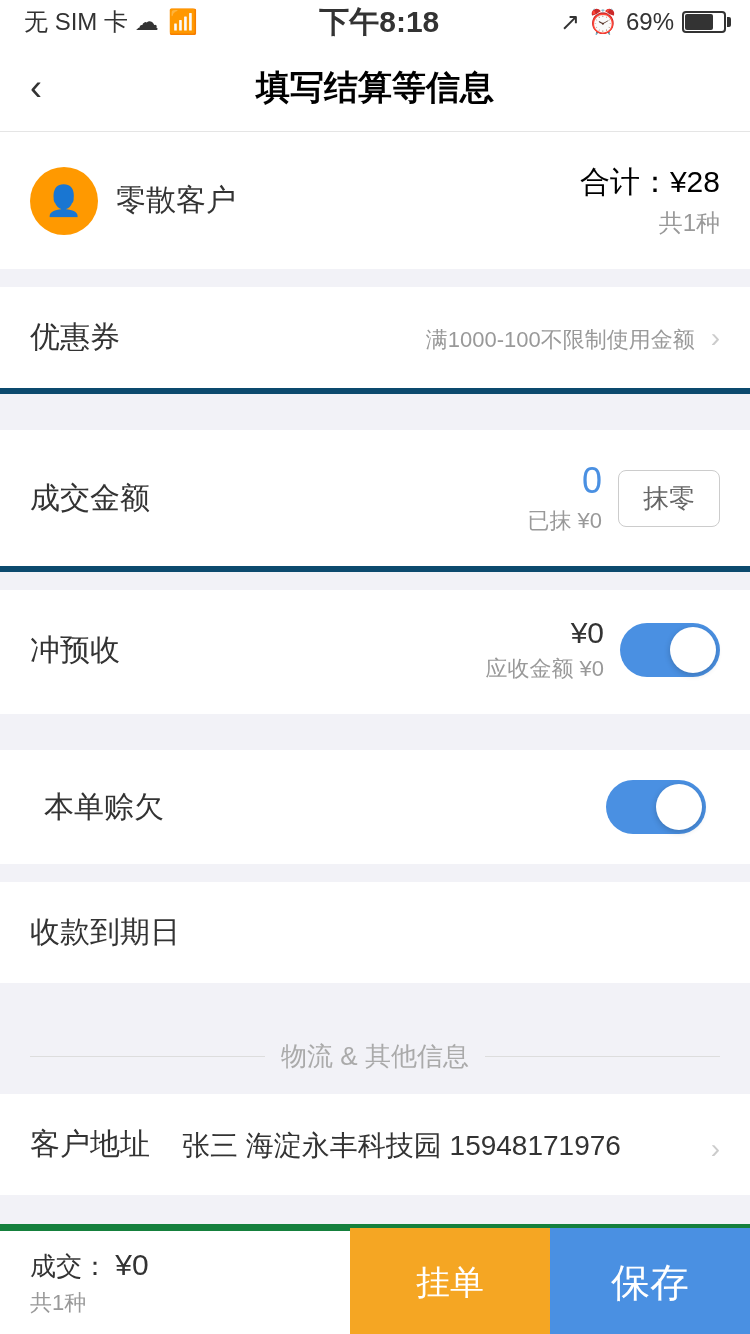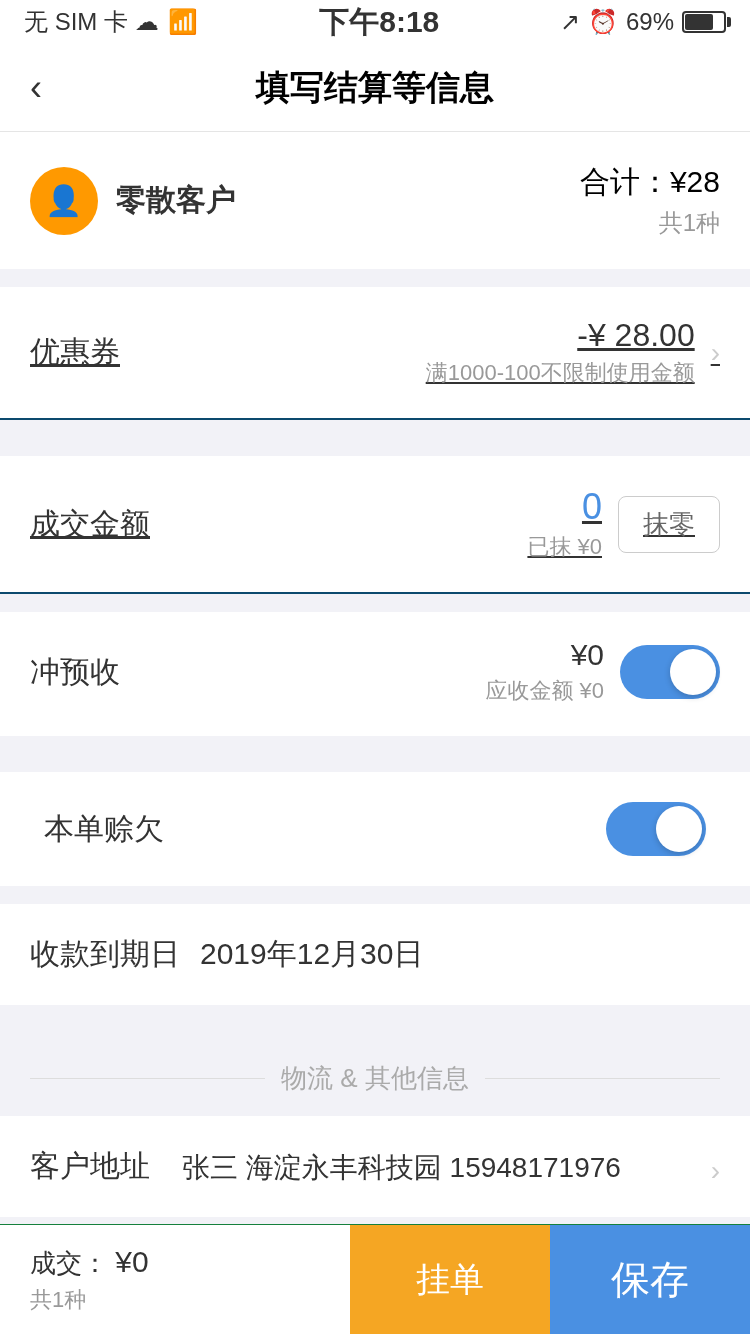--- a/index.html
+++ b/index.html
@@ -93,21 +93,21 @@
       align-items: center;
       gap: 18px;
     }
     .customer-avatar {
       width: 68px; height: 68px; border-radius: 50%;
       background: #f90; display: flex; align-items: center; justify-content: center;
       color: #fff; font-size: 30px;
     }
     .customer-name {
       font-size: 30px;
-      font-weight: 700;
+      font-weight: 400;
       color: #333;
     }
     .customer-right {
       text-align: right;
     }
     .total-amount {
       font-size: 30px;
       color: #000000;
     }
     .total-count {
@@ -116,23 +116,22 @@
       margin-top: 4px;
     }
 
     
     .form-row {
       background: #fff;
       padding: 30px 30px;
       display: flex;
       align-items: center;
       justify-content: space-between;
-      border-bottom: 2px solid #0c4a6e;
+      border-bottom: 6px solid #0c4a6e;
       min-height: 90px;
-      text-decoration: underline;
     }
     .form-label {
       font-size: 30px;
       color: #333;
       flex-shrink: 0;
     }
     .form-right {
       display: flex;
       align-items: center;
       gap: 16px;
@@ -304,21 +303,21 @@
     
     .bottom-bar {
       position: fixed;
       bottom: 0;
       left: 0;
       width: 750px;
       height: 110px;
       background: #fff;
       display: flex;
       align-items: center;
-      border-top: 1px solid #15803d;
+      border-top: 7px solid #15803d;
     }
     .bottom-info {
       flex: 1;
       padding-left: 30px;
     }
     .bottom-deal {
       font-size: 26px;
       color: #333;
     }
     .bottom-count {
@@ -393,21 +392,20 @@
       <div class="total-amount">合计：¥28</div>
       <div class="total-count">共1种</div>
     </div>
   </div>
 
   <div class="card">
     <div class="form-row">
       <span class="form-label">优惠券</span>
       <div class="form-right">
         <div class="coupon-col">
-          <div class="coupon-discount">-¥ 28.00</div>
           <div class="coupon-sub">满1000-100不限制使用金额</div>
         </div>
         <span class="coupon-arrow">›</span>
       </div>
     </div>
   </div>
 
   <div class="separator"></div>
 
   <div class="card">
@@ -443,21 +441,20 @@
   <div class="card">
     <div class="benshu-row">
       <span class="form-label">本单赊欠</span>
       <div class="toggle"></div>
     </div>
   </div>
 
   <div class="card">
     <div class="date-row">
       <span class="date-label">收款到期日</span>
-      <span class="date-value">2019年12月30日</span>
     </div>
   </div>
 
   <div class="separator"></div>
 
   <div class="section-divider">
     <div class="divider-line"></div>
     <span>物流 &amp; 其他信息</span>
     <div class="divider-line"></div>
   </div>

